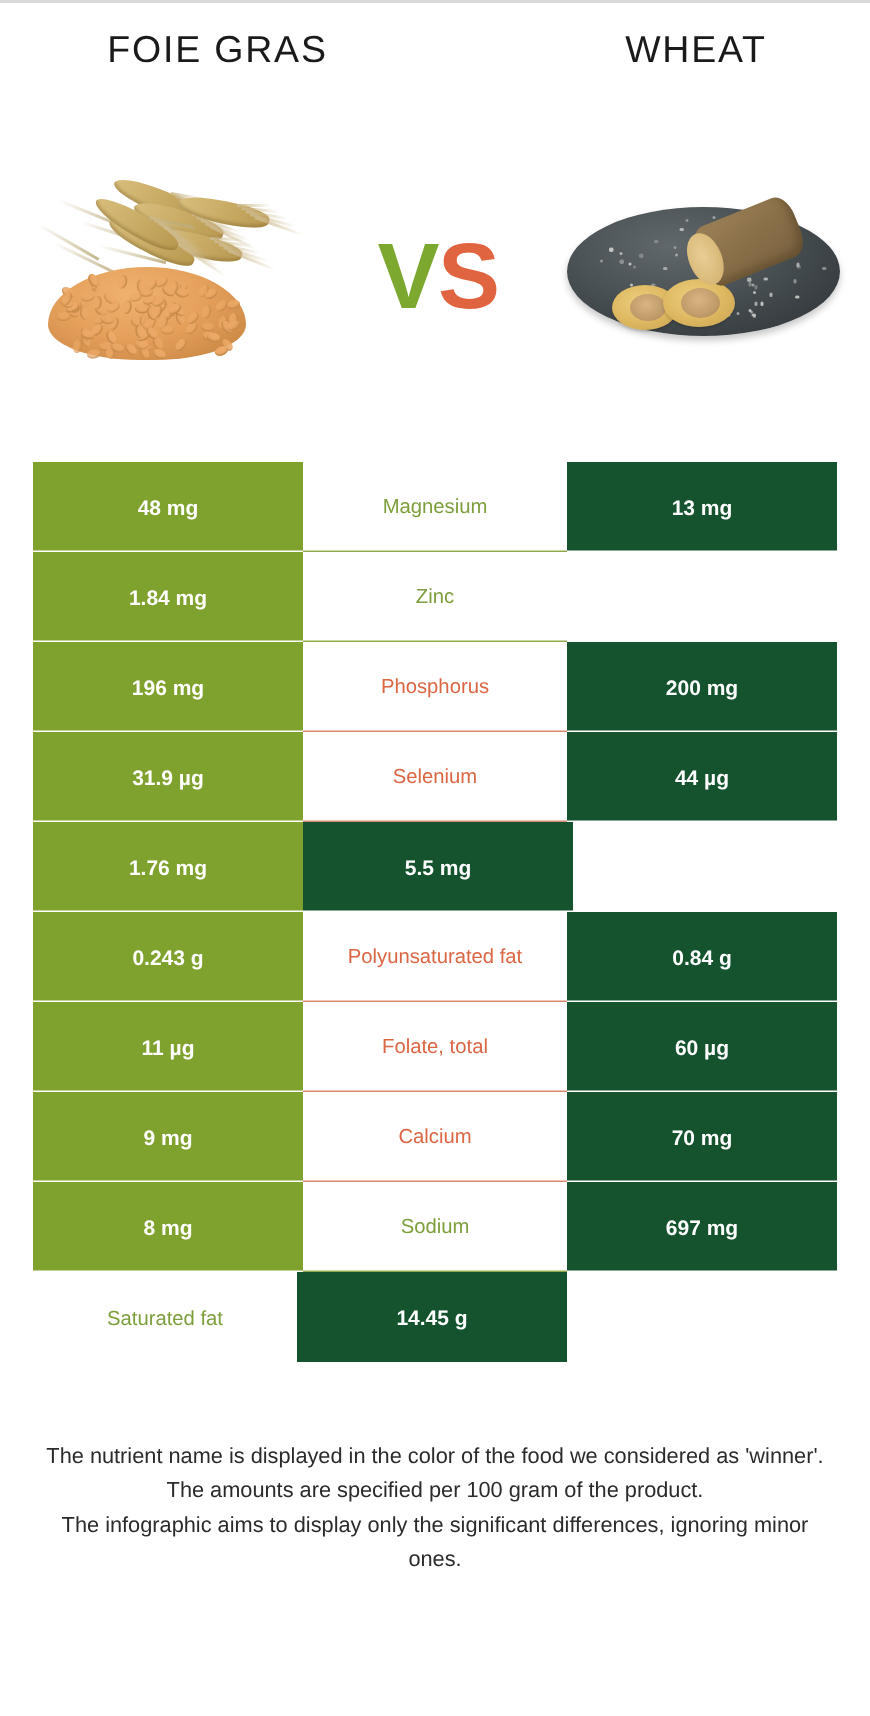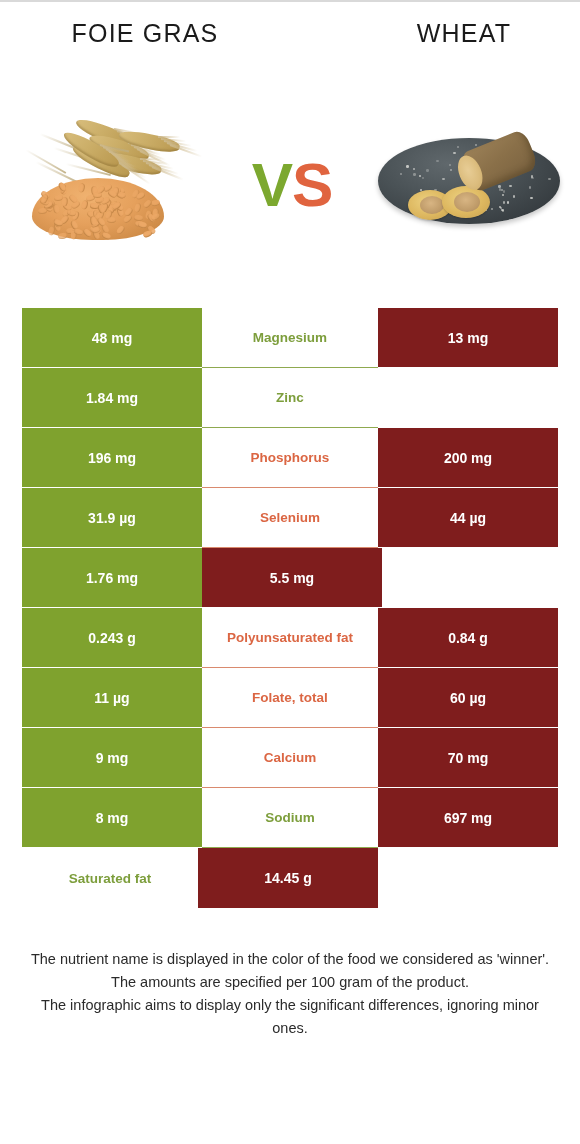--- a/index.html
+++ b/index.html
@@ -169,40 +169,40 @@
   .cell-left {
     width: 180px;
     background: #7FA22E;
     color: #ffffff;
     font-weight: 600;
     border-bottom: 1.5px solid #ffffff;
   }
   .cell-mid {
     width: 176px;
     background: #ffffff;
-    font-weight: 700;
+    font-weight: 400;
     font-size: 13.5px;
   }
   .cell-right {
     width: 180px;
-    background: #7f1d1d;
+    background: #14532d;
     color: #ffffff;
     font-weight: 600;
     border-bottom: 1.5px solid #ffffff;
   }
   .row:last-child .cell-left,
   .row:last-child .cell-right { border-bottom: none; }
 
   .win-green .cell-mid { color: #7D9E3C; border-bottom: 1px solid #8FA94F; }
   .win-orange .cell-mid { color: #DB6643; border-bottom: 1px solid #D98A6E; }
   .row:last-child .cell-mid { border-bottom: none; }
 
   
   .footer {
-    margin-top: 40px;
+    margin-top: 52px;
     padding: 0 22px;
     text-align: center;
     font-size: 14.5px;
     line-height: 23px;
     color: #2b2b2b;
     font-weight: 400;
   }
 </style>
 </head>
 <body>

